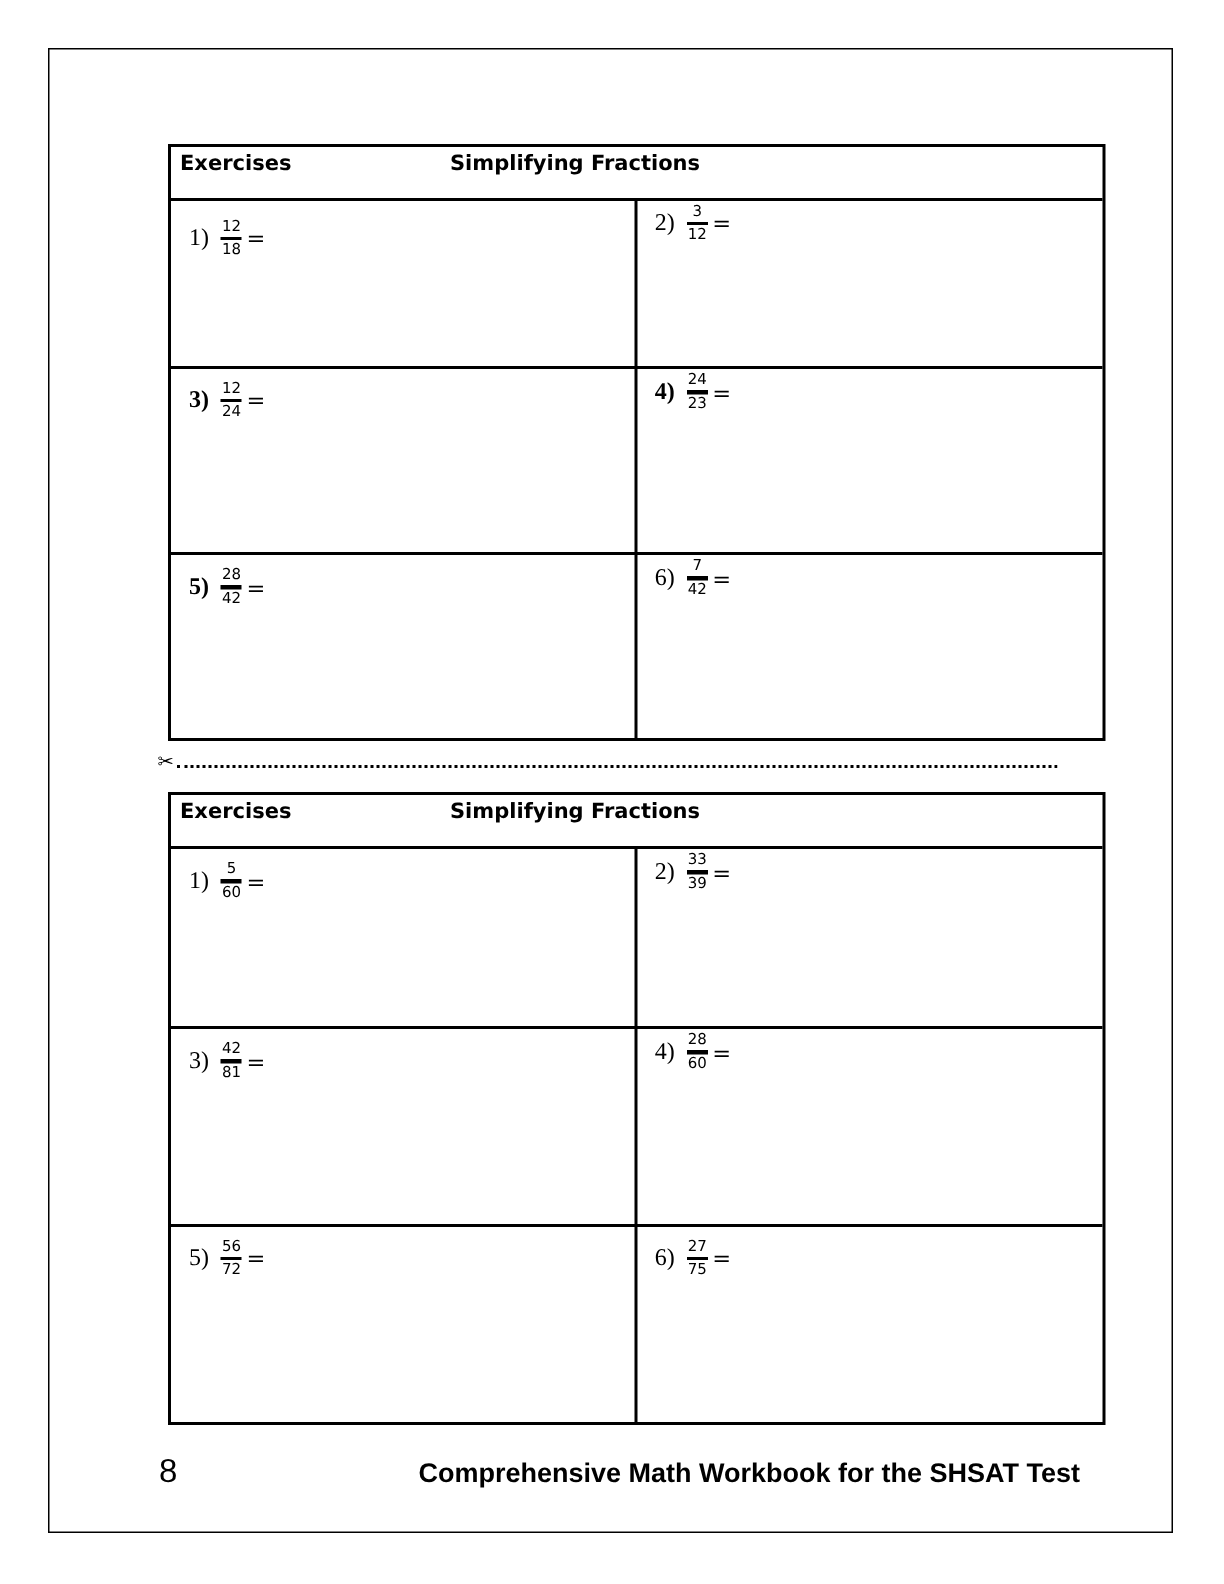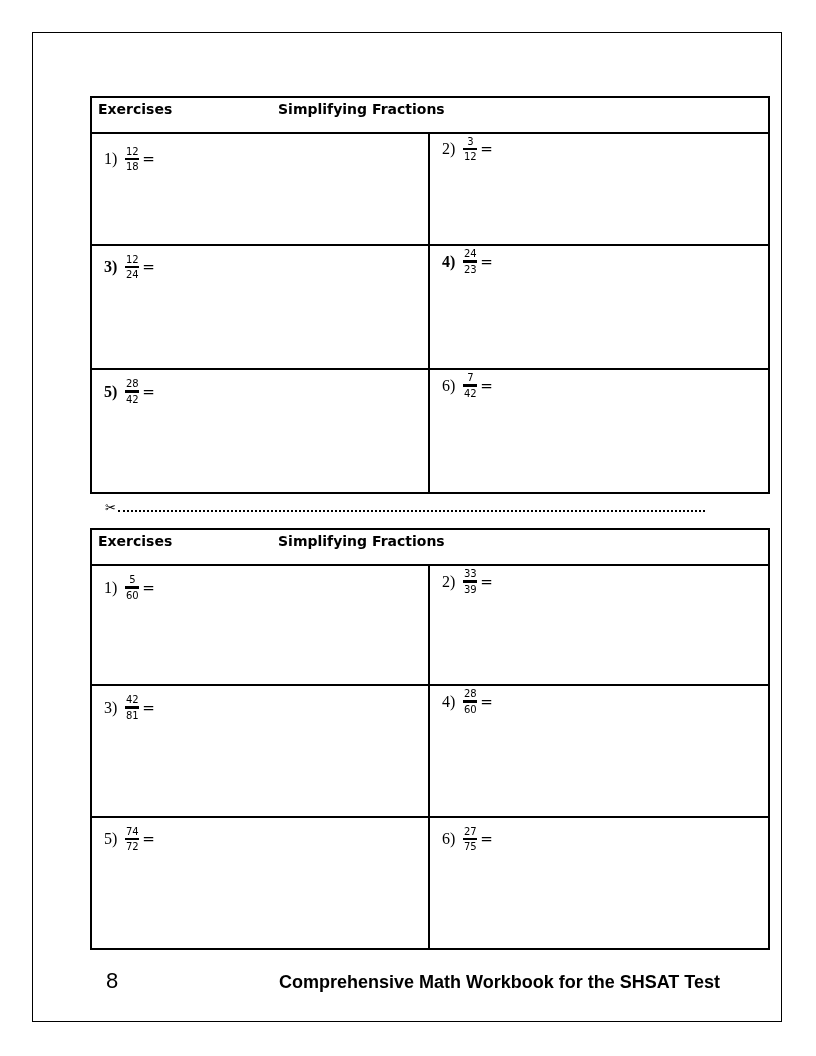--- a/index.html
+++ b/index.html
@@ -5,21 +5,21 @@
   html, body { margin: 0; padding: 0; }
   body {
     width: 816px; height: 1056px; background: #ffffff; position: relative;
     overflow: hidden; font-family: "Liberation Sans", sans-serif; color: #000;
   }
   .page-border {
     position: absolute; left: 32px; top: 32px; width: 750px; height: 990px;
     border: 1.5px solid #000; box-sizing: border-box;
   }
   .ex-table {
-    position: absolute; left: 90px; width: 680px;
+    position: absolute; left: 112px; width: 625px;
     border: 2px solid #000; box-sizing: border-box; background: #fff;
   }
   .ex-header {
     height: 34px; border-bottom: 2px solid #000; position: relative;
     font-family: "DejaVu Sans", sans-serif; font-weight: bold; font-size: 14px;
   }
   .ex-header .h-left { position: absolute; left: 6px; top: 3px; }
   .ex-header .h-title { position: absolute; left: 186px; top: 3px; }
   .ex-row { display: flex; border-bottom: 2px solid #000; box-sizing: border-box; }
   .ex-row:last-child { border-bottom: none; }
@@ -196,21 +196,21 @@
         </span>
         <span class="eq">=</span>
       </div>
     </div>
   </div>
   <div class="ex-row" style="height:130px;">
     <div class="ex-cell left">
       <div class="problem">
         <span class="num">5)</span>
         <span class="frac">
-          <span>74</span>
+          <span>56</span>
           <span class="bar"></span>
           <span>72</span>
         </span>
         <span class="eq">=</span>
       </div>
     </div>
     <div class="ex-cell">
       <div class="problem">
         <span class="num">6)</span>
         <span class="frac">

